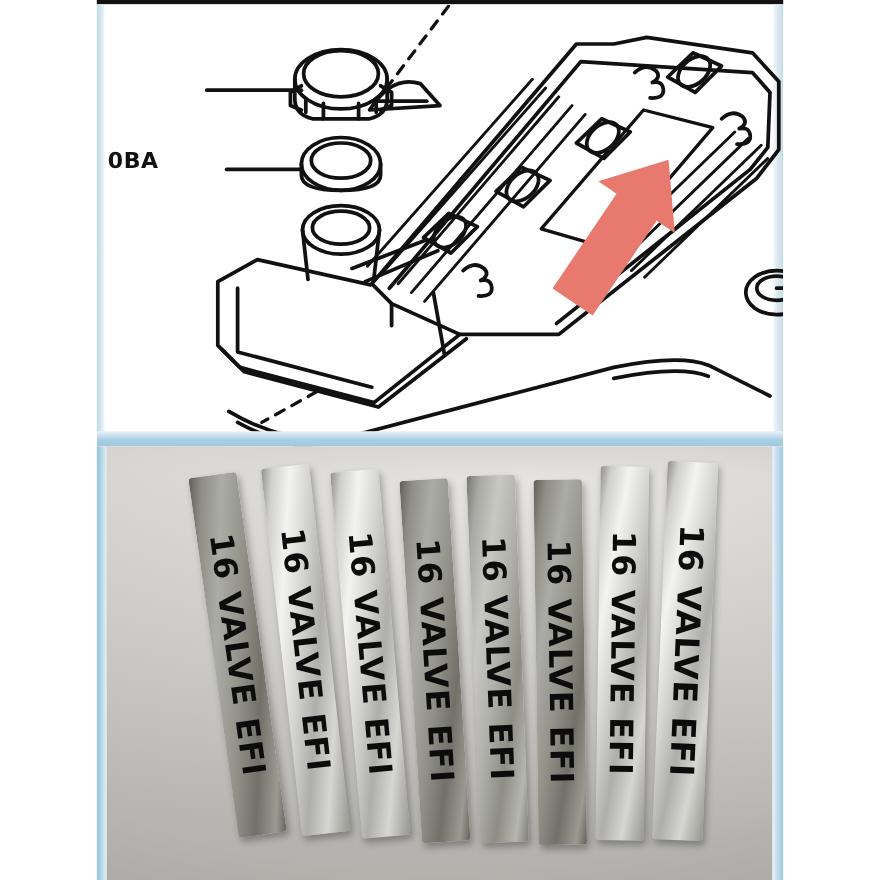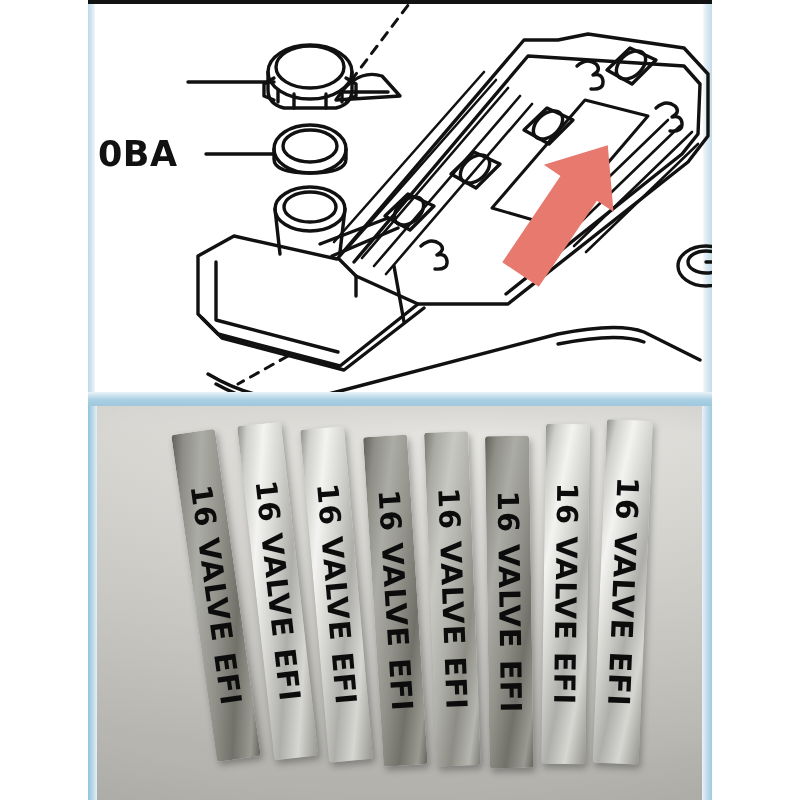--- a/index.html
+++ b/index.html
@@ -16,21 +16,21 @@
                  background:#ffffff;overflow:hidden;}
   .diagram-panel .blue-left{position:absolute;left:0;top:0;width:7px;height:100%;
       background:linear-gradient(to right,#b9d9ea 0%,#d9e9f2 60%,#f2f7fa 100%);}
   .diagram-panel .blue-right{position:absolute;right:0;top:0;width:9px;height:100%;
       background:linear-gradient(to left,#c4dce9 0%,#dceaf2 60%,#f4f8fb 100%);}
   .diagram-panel .blue-bottom{position:absolute;left:0;bottom:0;width:100%;height:14px;
       background:linear-gradient(to bottom,#eaf3f8 0%,#a9cfe3 55%,#9ec8de 100%);}
   .diag-svg{position:absolute;left:0;top:0;}
 
   .diag-label{position:absolute;font-family:"DejaVu Sans",sans-serif;font-weight:bold;
-              font-size:35px;color:#111;letter-spacing:.5px;}
+              font-size:20px;color:#111;letter-spacing:.5px;}
 
   
   .photo-panel{position:absolute;left:88px;top:406px;width:624px;height:394px;
                overflow:hidden;background:#cfcec9;}
   .photo-blueL{position:absolute;left:0;top:0;width:9px;height:100%;
       background:linear-gradient(to right,#8fc4dd 0%,#bcd9e8 55%,#e6f0f6 100%);z-index:6;}
   .photo-blueR{position:absolute;right:0;top:0;width:10px;height:100%;
       background:linear-gradient(to left,#9ecadf 0%,#c6dded 55%,#eaf2f7 100%);z-index:6;}
   .photo-inner{position:absolute;left:9px;top:0;right:10px;bottom:0;overflow:hidden;
      background:

